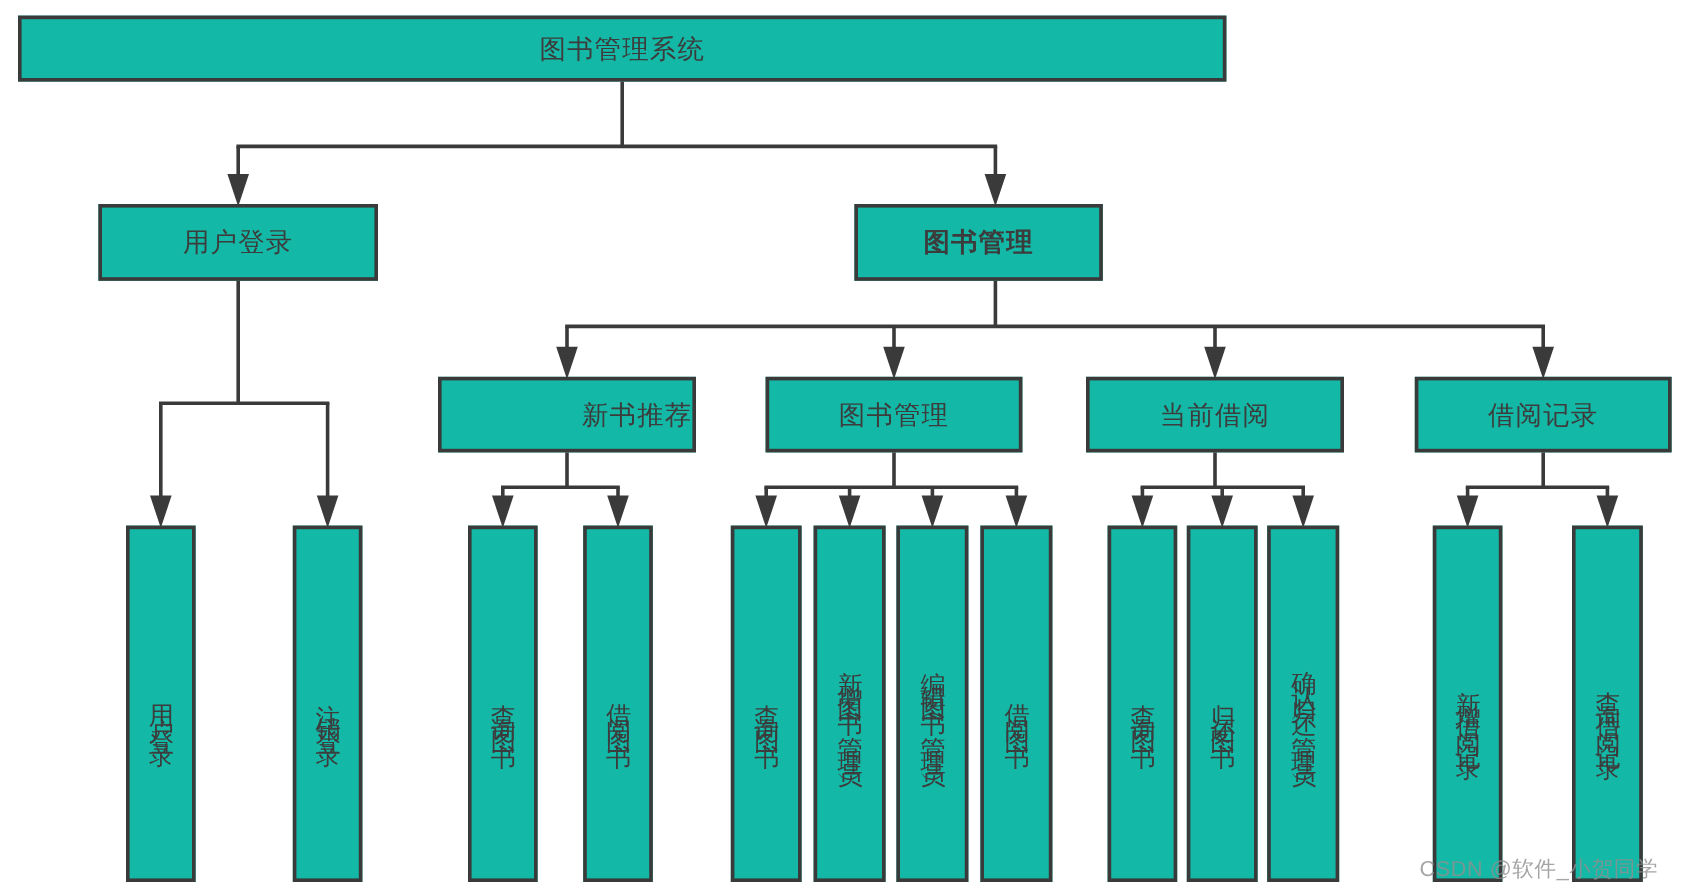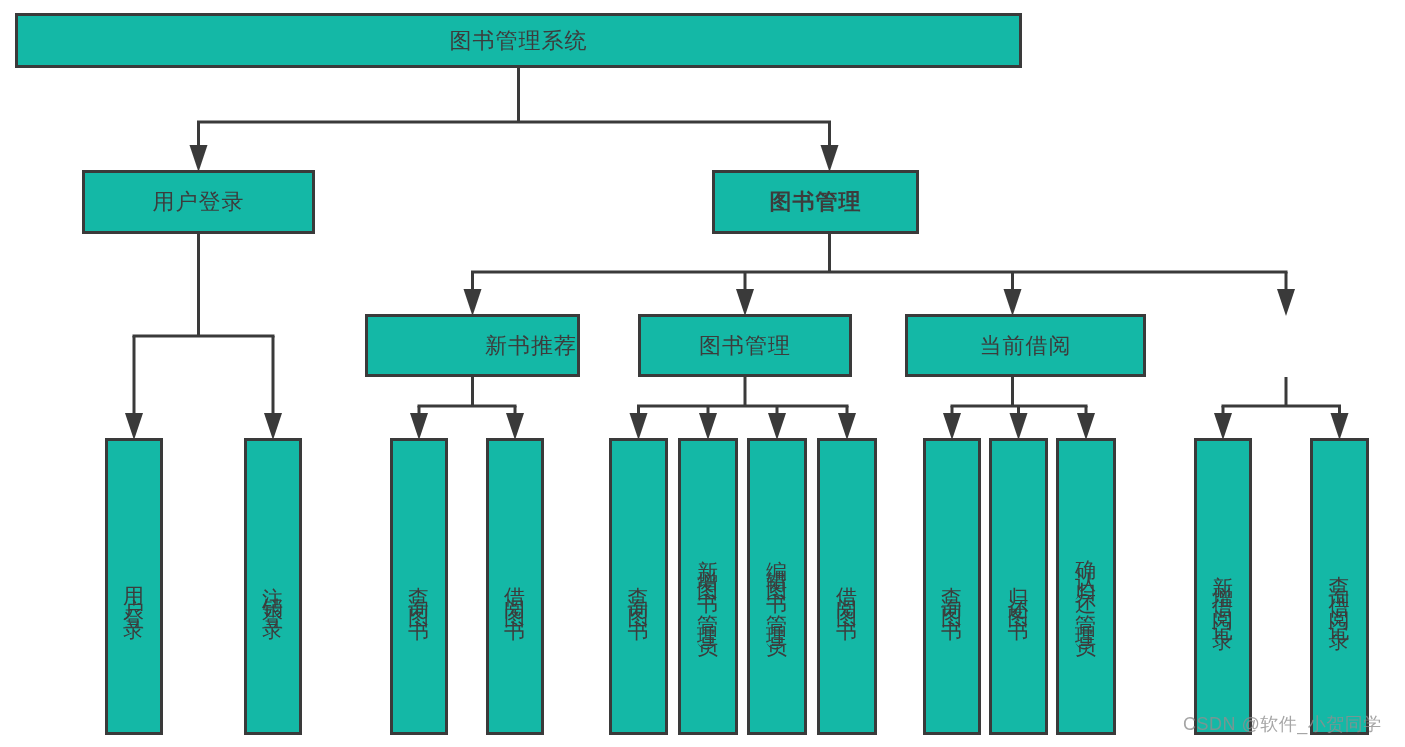--- a/index.html
+++ b/index.html
@@ -159,31 +159,34 @@
     </div>
     <div class="node v" style="left: 678px; top: 438px; width: 60px; height: 297px;">
       <span>新增图书（管理员）</span>
     </div>
     <div class="node v" style="left: 747px; top: 438px; width: 60px; height: 297px;">
       <span>编辑图书（管理员）</span>
     </div>
     <div class="node v" style="left: 817px; top: 438px; width: 60px; height: 297px;">
       <span>借阅图书</span>
     </div>
-    <div class="node h" style="left: 905px; top: 314px; width: 241px; height: 63px;">
+    <div class="node h" style="left: 905px; top: 314px; width: 215px; height: 63px;">
       <span>当前借阅</span>
     </div>
     <div class="node v" style="left: 923px; top: 438px; width: 58px; height: 297px;">
       <span>查询图书</span>
     </div>
     <div class="node v" style="left: 989px; top: 438px; width: 59px; height: 297px;">
       <span>归还图书</span>
     </div>
     <div class="node v" style="left: 1056px; top: 438px; width: 60px; height: 297px;">
       <span>确认归还（管理员）</span>
     </div>
+    <div class="node h" style="left: 1179px; top: 314px; width: 214px; height: 63px;">
+      <span>借阅记录</span>
+    </div>
     <div class="node v" style="left: 1194px; top: 438px; width: 58px; height: 297px;">
       <span>新增借阅记录</span>
     </div>
     <div class="node v" style="left: 1310px; top: 438px; width: 59px; height: 297px;">
       <span>查询借阅记录</span>
     </div>
   </div>
 
 </body></html>

